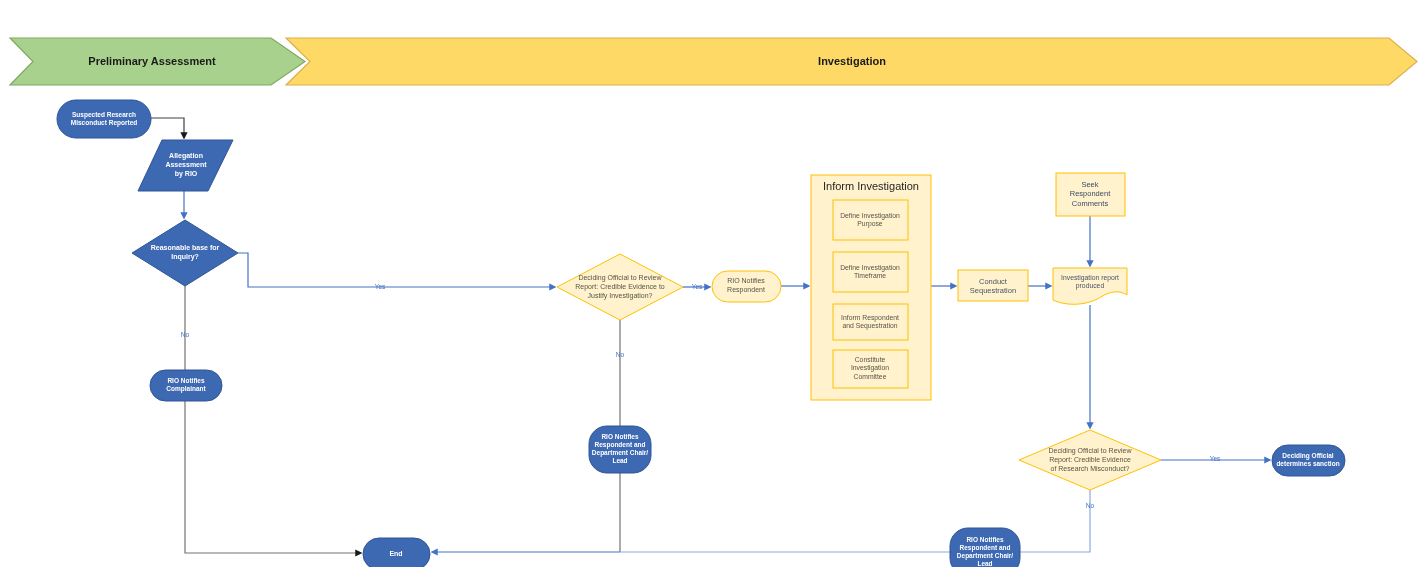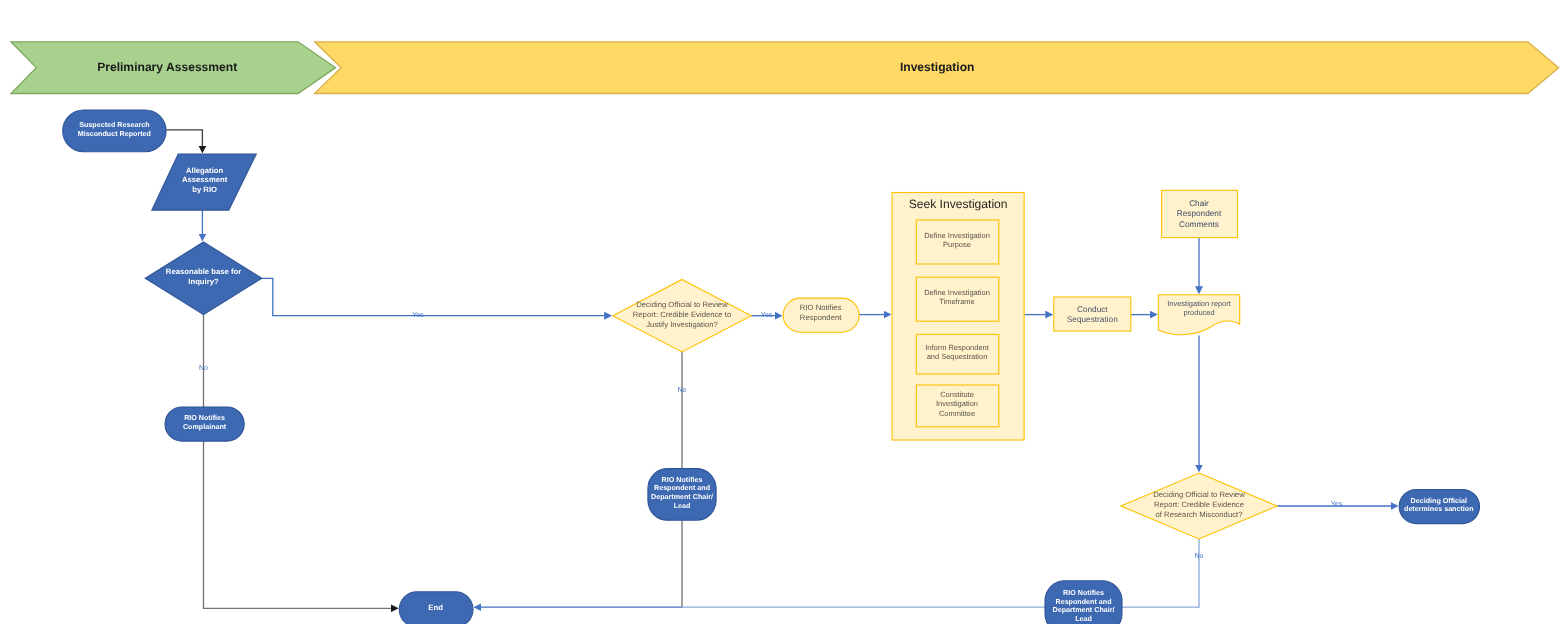--- a/index.html
+++ b/index.html
@@ -113,34 +113,34 @@
 Inquiry?</div>
   <div class="t t-white" style="left:186px;top:357px">RIO Notifies
 Complainant</div>
 
   <div class="t t-ylw" style="left:620px;top:259px">Deciding Official to Review
 Report: Credible Evidence to
 Justify Investigation?</div>
   <div class="t t-ylw" style="left:746px;top:258px">RIO Notifies
 Respondent</div>
 
-  <div class="t t-title" style="left:871px;top:159px">Seek Investigation</div>
+  <div class="t t-title" style="left:871px;top:159px">Inform Investigation</div>
   <div class="t t-step" style="left:870px;top:192px">Define Investigation
 Purpose</div>
   <div class="t t-step" style="left:870px;top:244px">Define Investigation
 Timeframe</div>
   <div class="t t-step" style="left:870px;top:294px">Inform Respondent
 and Sequestration</div>
   <div class="t t-step" style="left:870px;top:341px">Constitute
 Investigation
 Committee</div>
 
   <div class="t t-conduct" style="left:993px;top:258px">Conduct
 Sequestration</div>
-  <div class="t t-seek" style="left:1090px;top:166px">Chair
+  <div class="t t-seek" style="left:1090px;top:166px">Seek
 Respondent
 Comments</div>
   <div class="t t-report" style="left:1090px;top:254px">Investigation report
 produced</div>
 
   <div class="t t-ylw" style="left:1090px;top:432px">Deciding Official to Review
 Report: Credible Evidence
 of Research Misconduct?</div>
   <div class="t t-white" style="left:1308px;top:432px">Deciding Official
 determines sanction</div>

